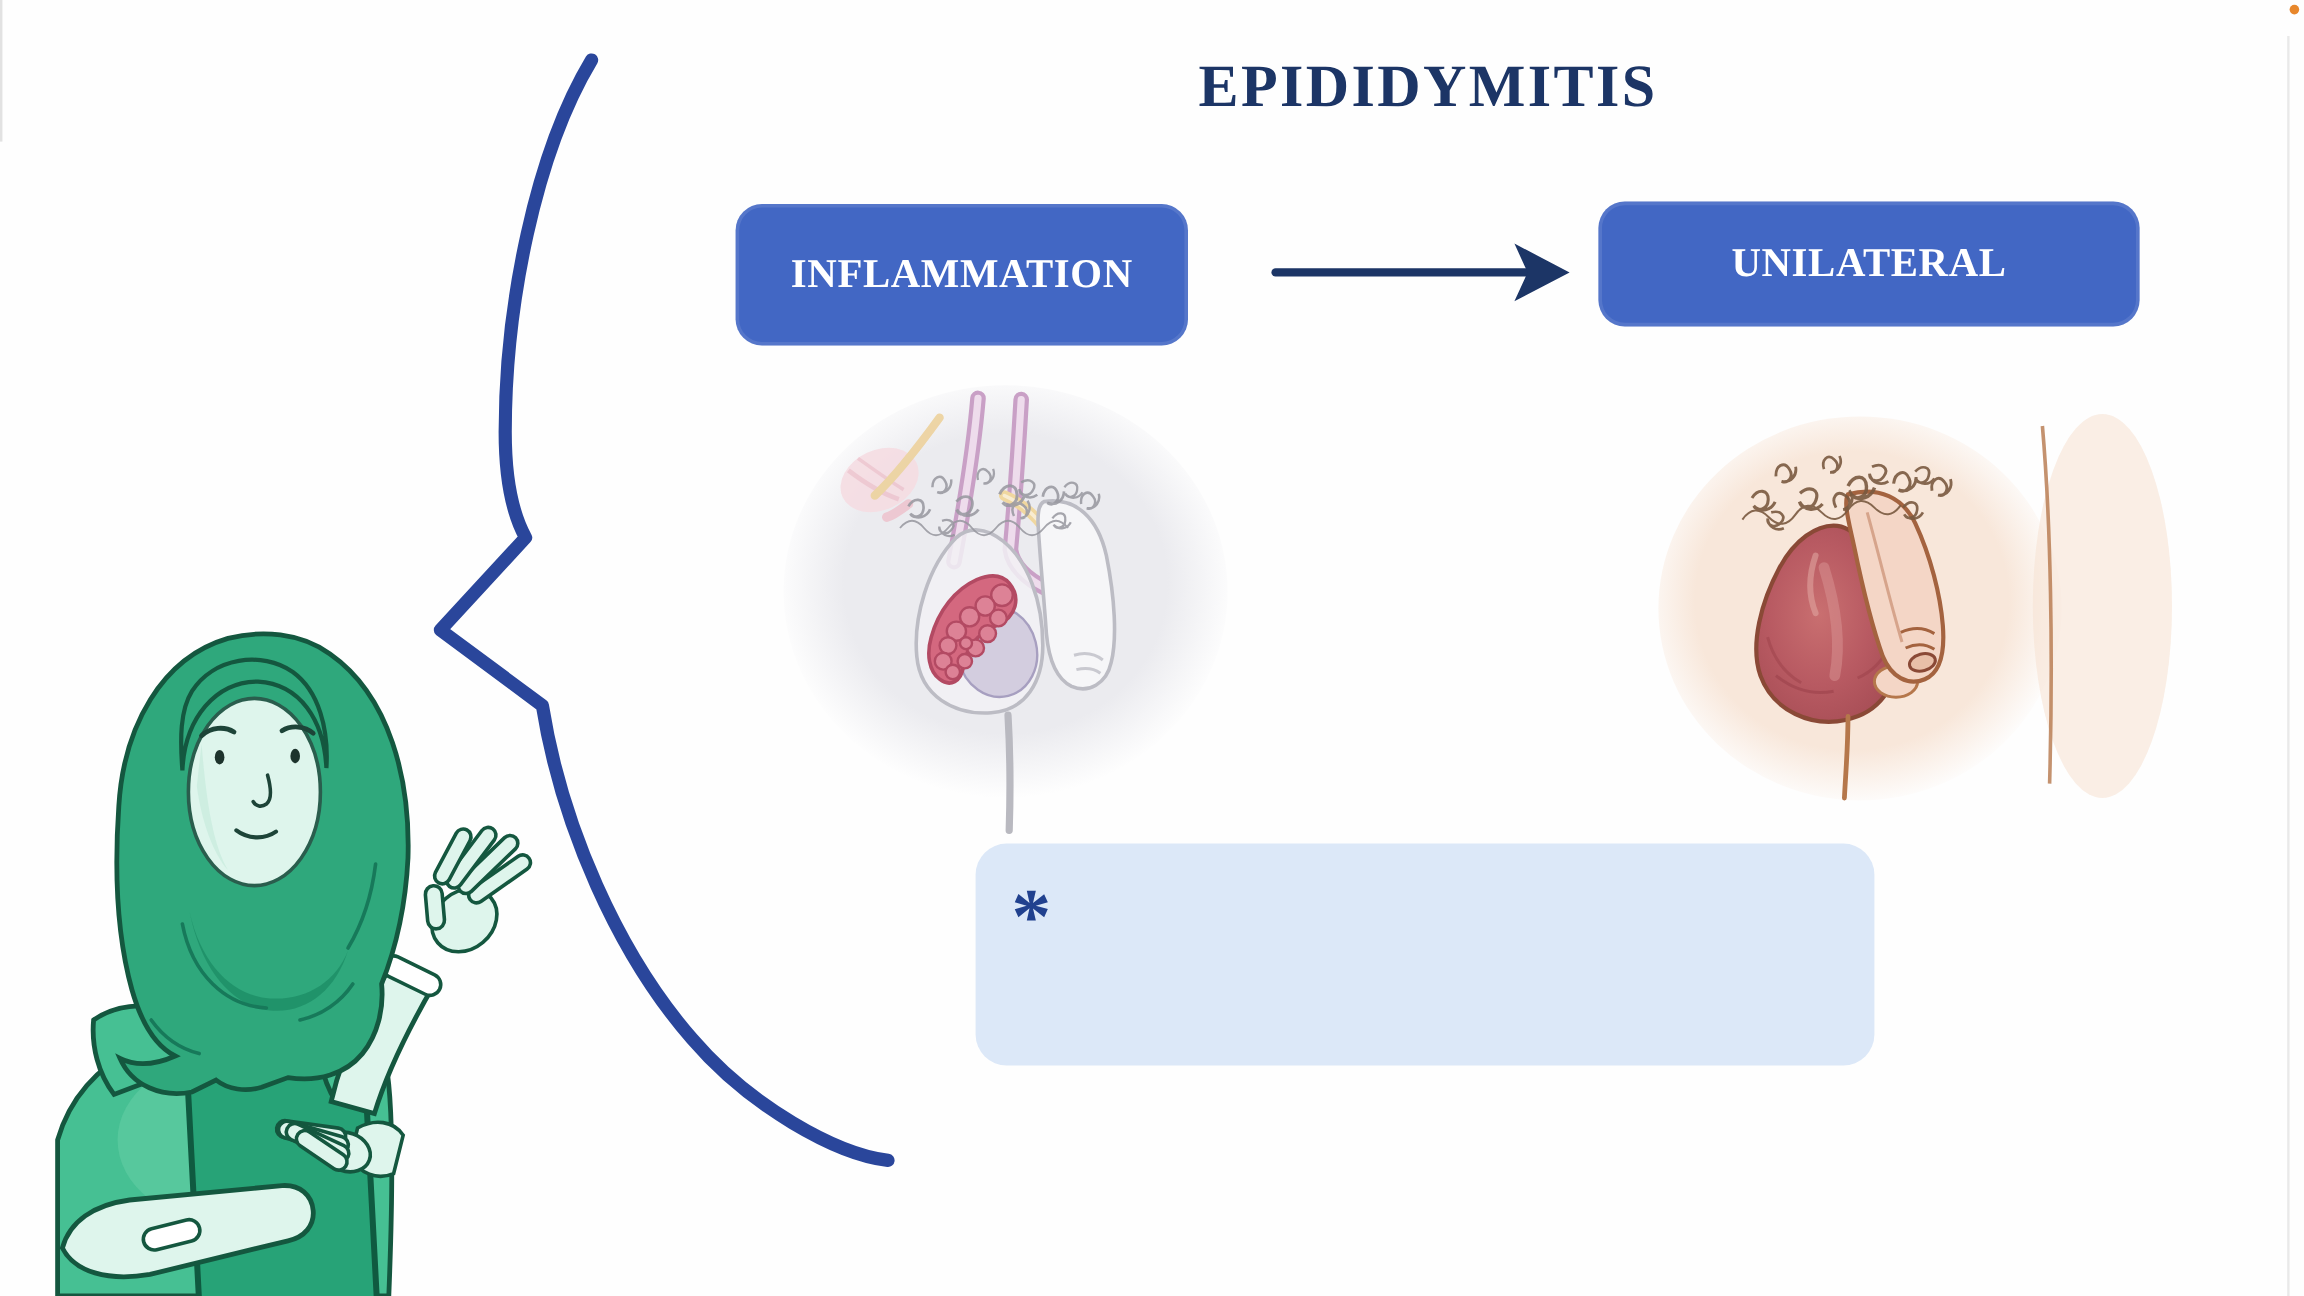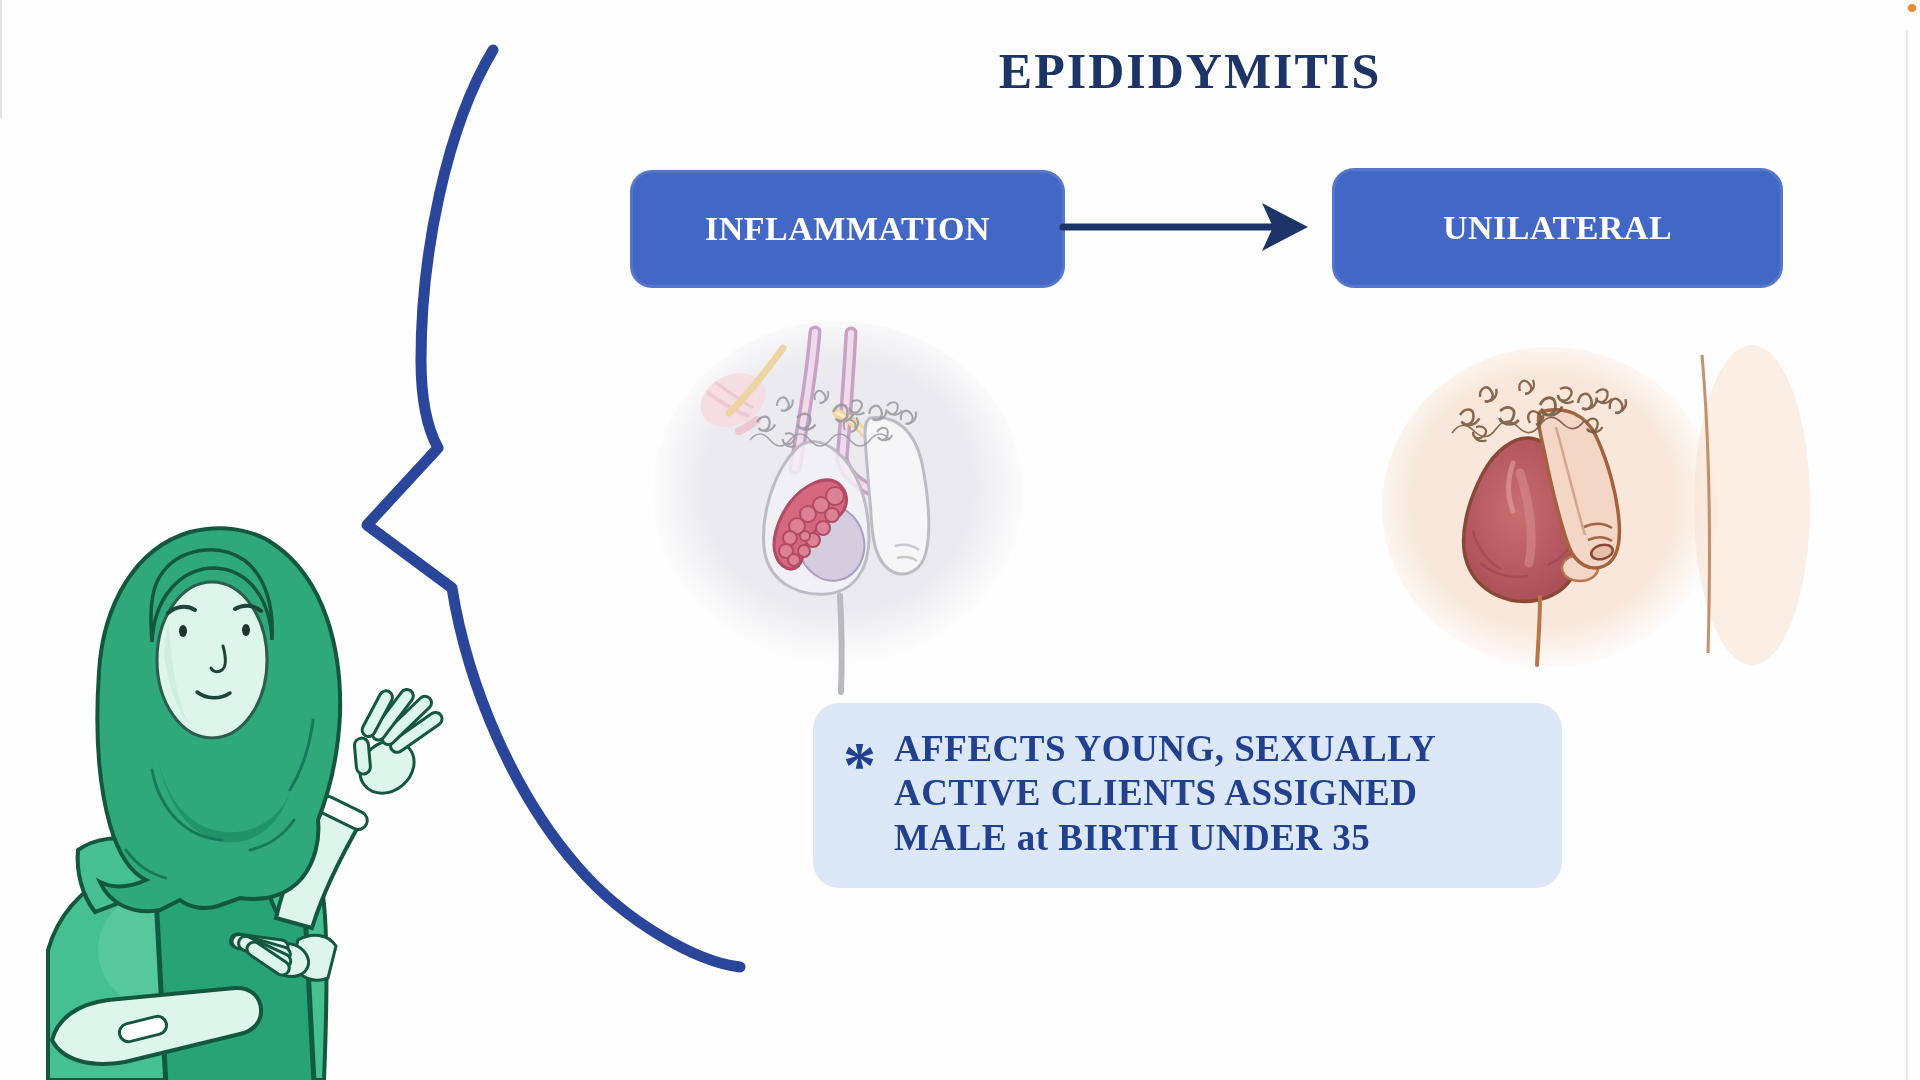--- a/index.html
+++ b/index.html
@@ -15,22 +15,22 @@
   .title{
     position:absolute;left:950px;top:42px;width:480px;text-align:center;
     font-size:50px;font-weight:700;letter-spacing:2px;color:var(--navy,#1c3566);
   }
   .bluebox{
     position:absolute;background:var(--box-blue,#4267c4);color:var(--box-text,#ffffff);
     border-radius:22px;display:flex;flex-direction:column;justify-content:center;align-items:center;
     font-weight:700;font-size:34px;line-height:1.25;letter-spacing:0.5px;text-align:center;
     box-shadow:inset 0 0 0 3px rgba(255,255,255,0.10);
   }
-  .box-cause{left:613px;top:170px;width:435px;height:118px;margin-left:17px;}
-  .box-effect{left:1332px;top:168px;width:451px;height:120px;}
+  .box-cause{left:613px;top:170px;width:377px;height:118px;}
+  .box-effect{left:1332px;top:168px;width:451px;height:104px;}
   .arrow-svg{position:absolute;left:1050px;top:197px;width:270px;height:60px;}
   .note{
     position:absolute;left:813px;top:703px;width:749px;height:185px;border-radius:26px;
     background:var(--note-bg,#dce8f8);color:var(--note-text,#21418f);
     display:flex;align-items:flex-start;padding:24px 26px 0 30px;box-sizing:border-box;
   }
   .note .marker{font-size:66px;font-weight:700;line-height:0.9;margin-right:18px;position:relative;top:8px;}
   .note .lines{font-size:37px;font-weight:700;line-height:1.2;letter-spacing:0.5px;}
   .illus{position:absolute;}
   .illus-left{left:645px;top:300px;width:390px;height:500px;}
@@ -186,25 +186,20 @@
       <use href="#curl" transform="translate(230,74) rotate(-28) scale(1.4)"></use>
       <use href="#curl" transform="translate(96,92) rotate(56) scale(1.3)"></use>
       <use href="#curl" transform="translate(150,88) rotate(-48) scale(1.4)"></use>
       <use href="#curl" transform="translate(206,88) rotate(18) scale(1.3)"></use>
     </g>
     <path d="M160,262 C160,288 158,310 157,330" stroke="#b5774b" stroke-width="4" fill="none" stroke-linecap="round"></path>
   </svg>
 
   <div class="note">
     <span class="marker">*</span>
-    <div class="lines">
-      <div>AFFECTS YOUNG, SEXUALLY</div>
-      <div>ACTIVE CLIENTS ASSIGNED</div>
-      <div>MALE at BIRTH UNDER 35</div>
-    </div>
   </div>
 
   <svg class="bubble-svg" viewBox="0 0 1920 1080">
     <path d="M493,50 C446,128 421,255 421,360 C421,398 427,428 438,448 L367,525 L452,588 C468,688 515,795 577,866 C625,922 697,962 740,967" fill="none" stroke="var(--bubble-blue,#2a469b)" stroke-width="11" stroke-linecap="round" stroke-linejoin="round"></path>
   </svg>
 
   <svg class="character-svg" viewBox="0 0 450 560">
 
     <path d="M8,430 C18,395 40,370 75,352 C105,337 140,328 165,325 L235,318 C258,322 272,338 280,360 C288,388 288,460 284,560 L8,560 Z" fill="#46c093" stroke="#14573f" stroke-width="4"></path>
     <ellipse cx="150" cy="430" rx="92" ry="70" fill="#67cfa7" opacity="0.5"></ellipse>

